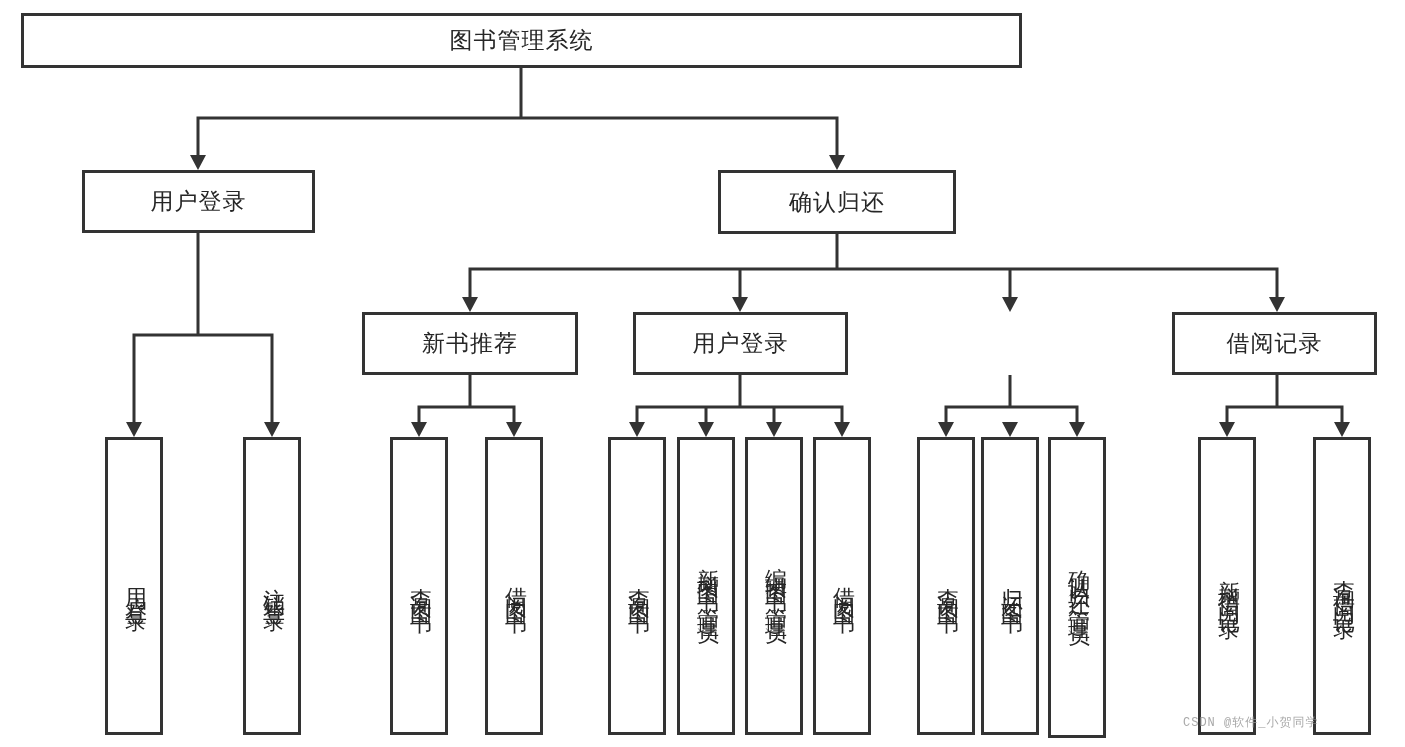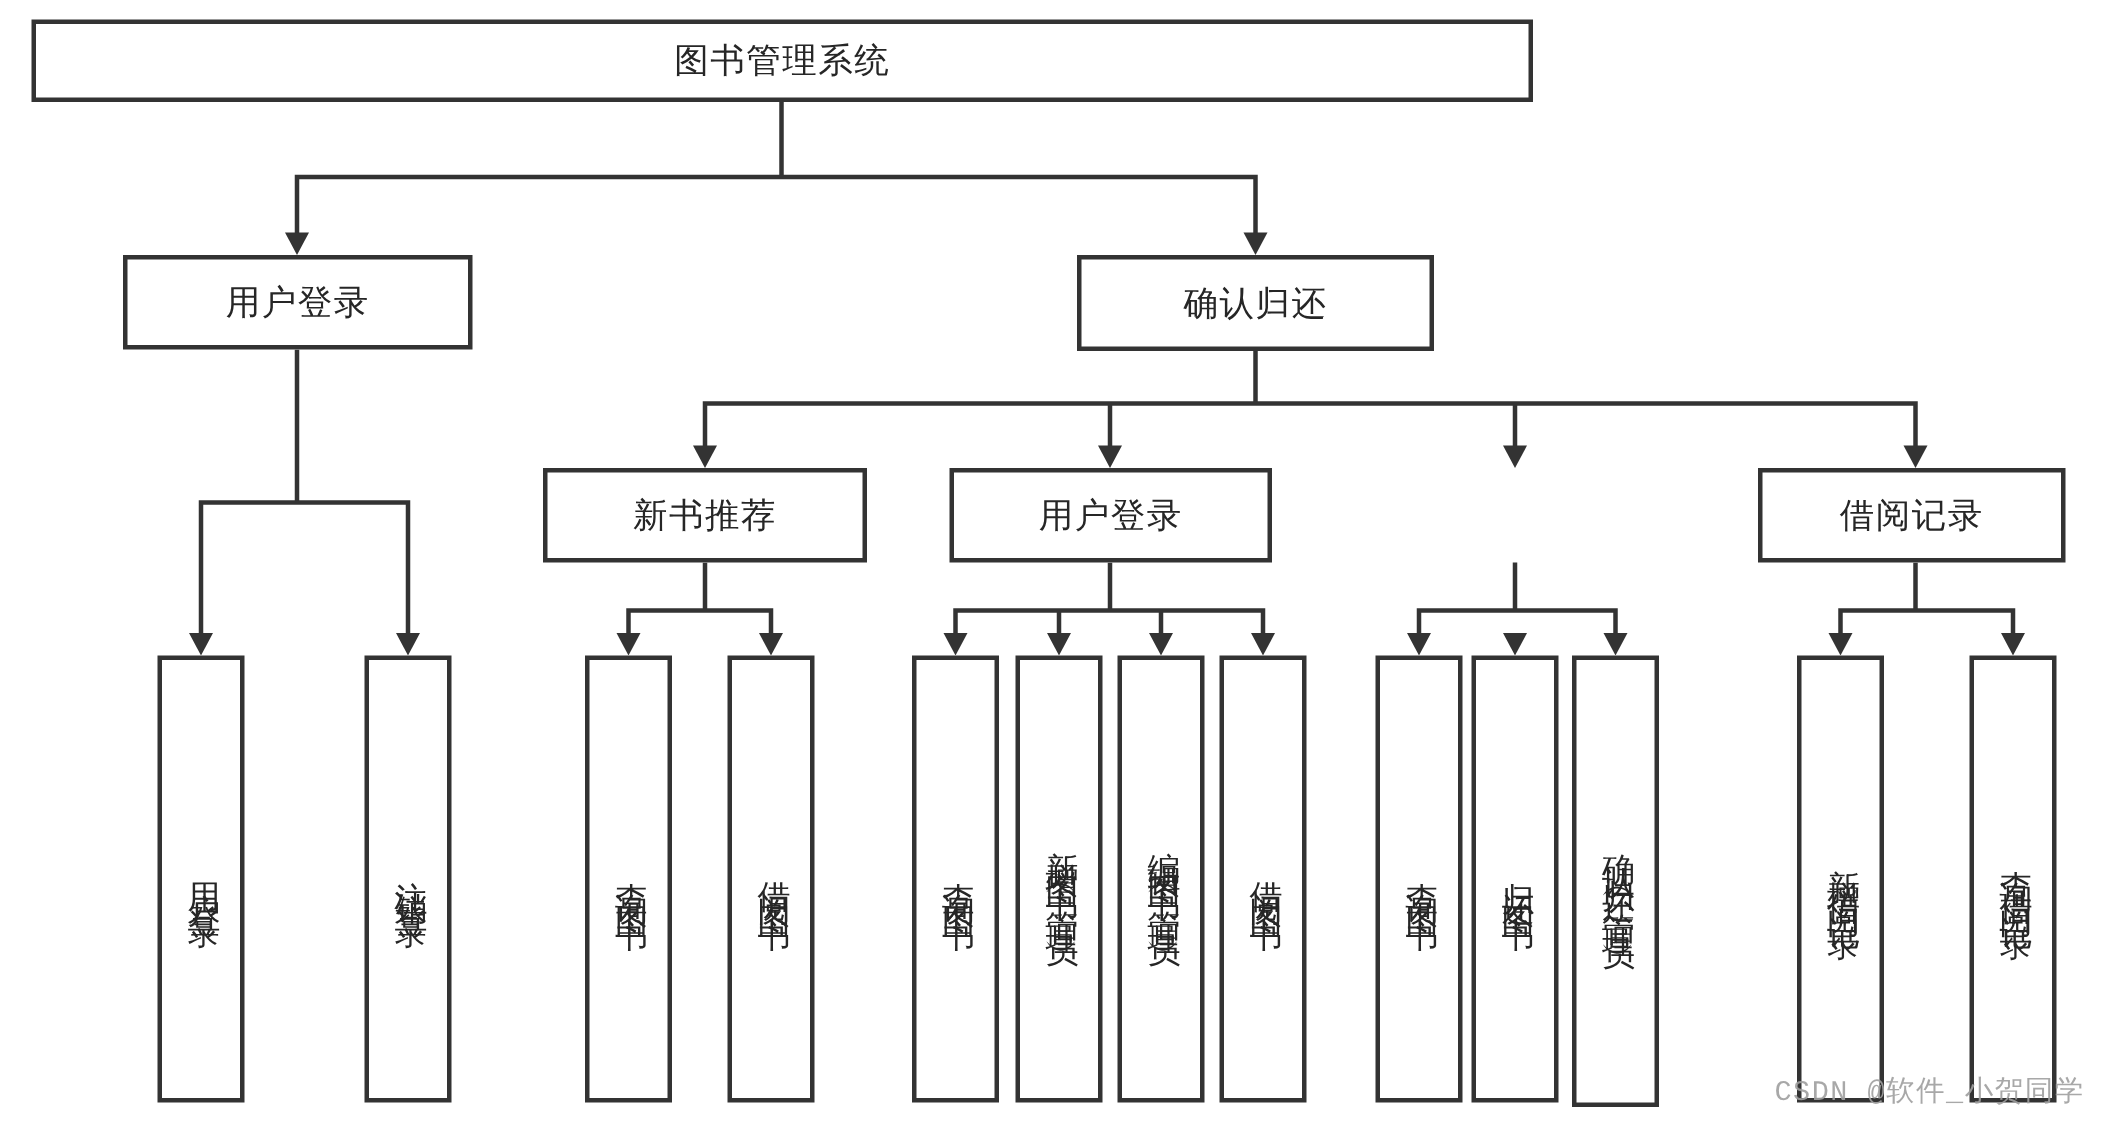--- a/index.html
+++ b/index.html
@@ -37,21 +37,21 @@
     text-orientation: mixed;
     font-size: 22px;
     letter-spacing: 8px;
     line-height: 1;
     white-space: nowrap;
   }
   .watermark {
     position: absolute;
     left: 1183px;
     top: 714px;
-    font-size: 19px;
+    font-size: 12px;
     letter-spacing: 1px;
     color: rgba(158, 158, 158, 0.9);
     white-space: nowrap;
     z-index: 5;
   }
 </style>
 </head>
 <body>
 
 <div id="canvas">

